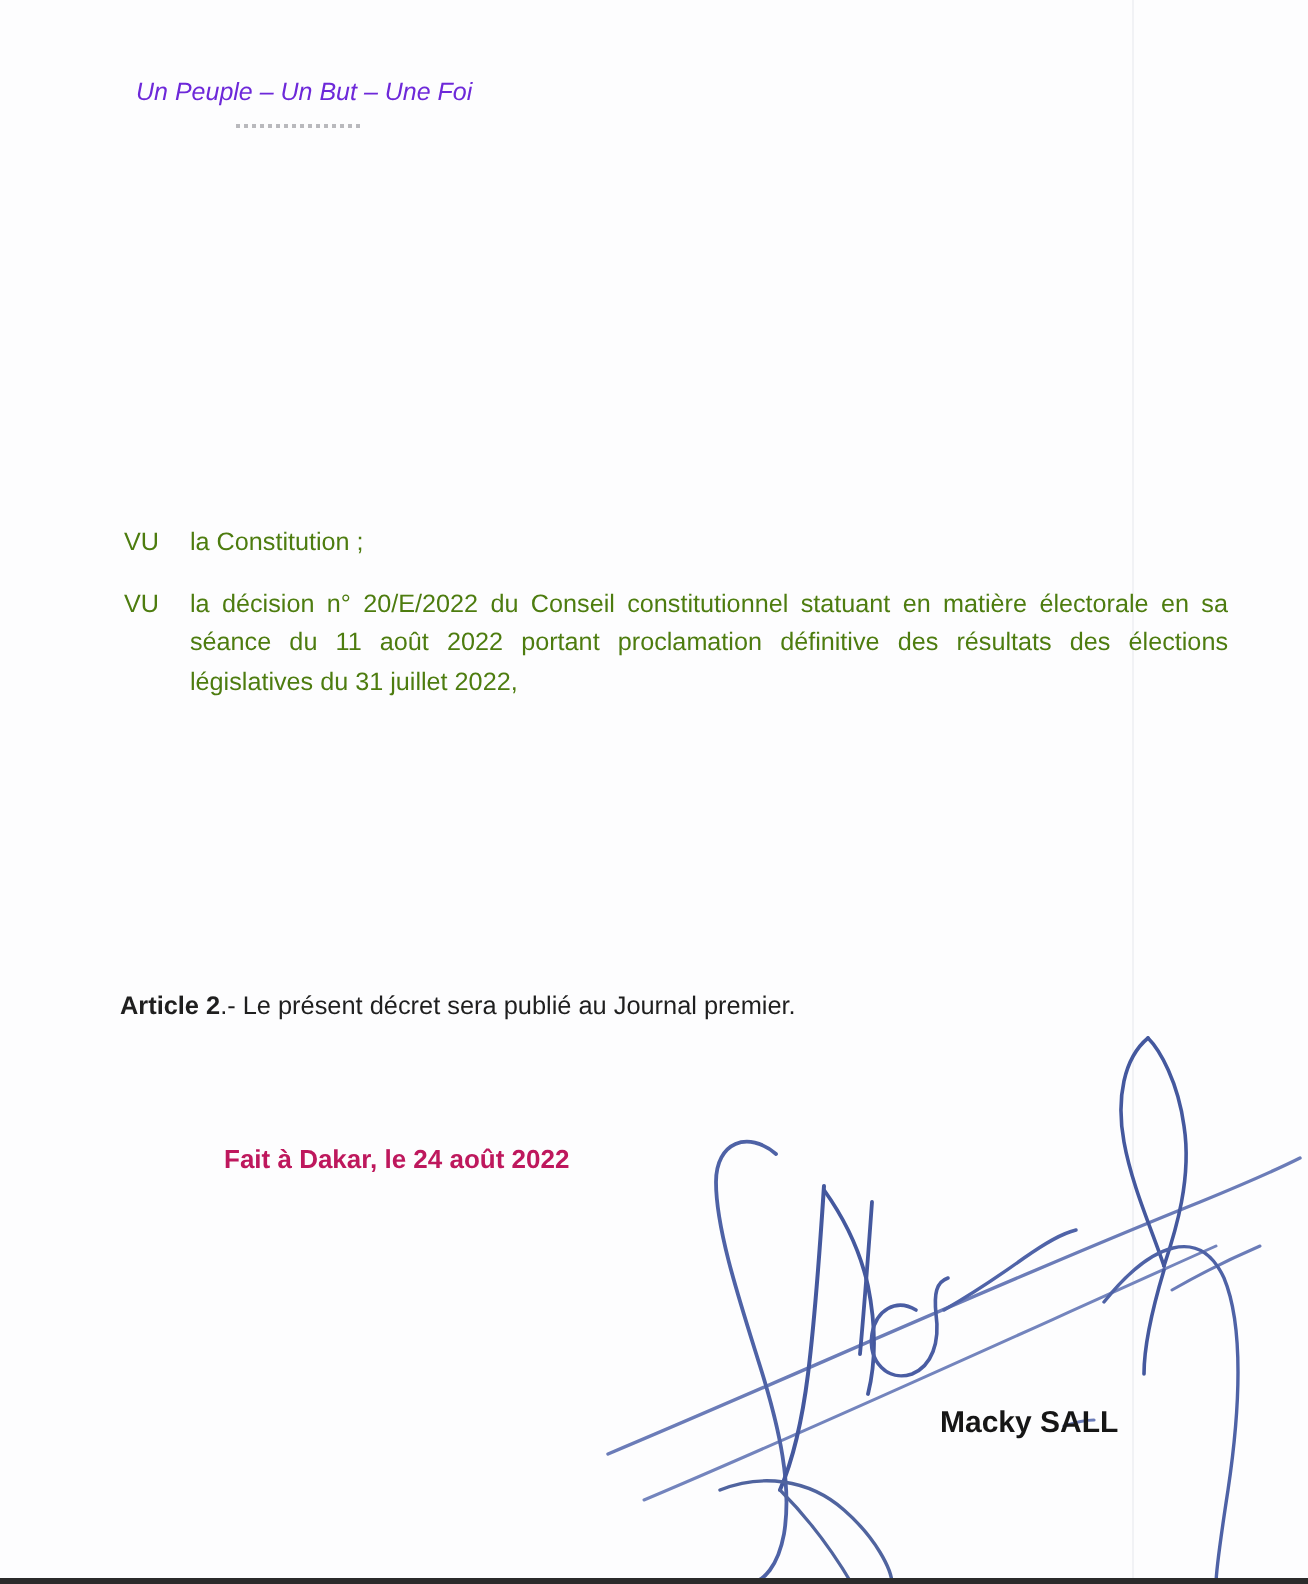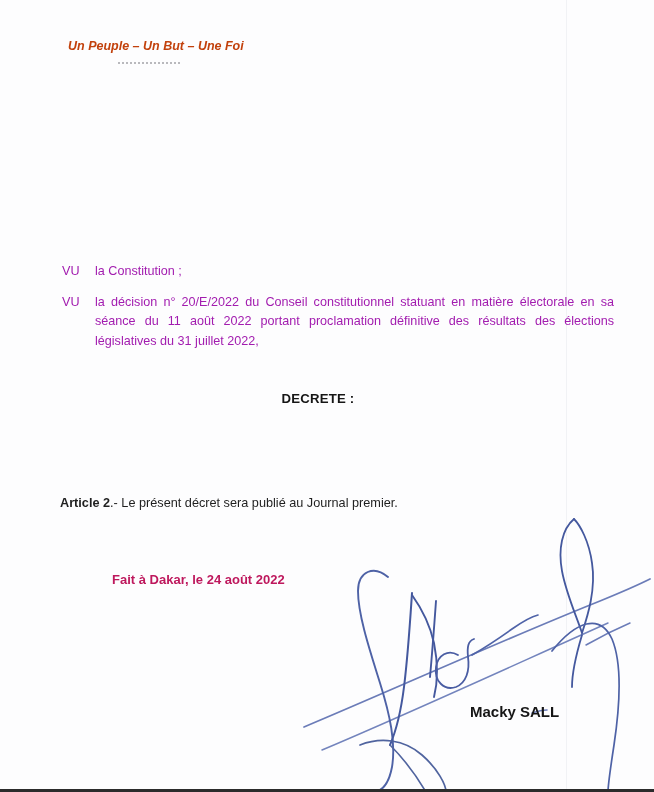--- a/index.html
+++ b/index.html
@@ -48,22 +48,22 @@
     font-weight: bold;
     letter-spacing: 0.2px;
     color: #161616;
     white-space: nowrap;
   }
   #motto {
     margin-top: 3px;
     padding-left: 6px;
     font-size: 12.5px;
     font-style: italic;
-    font-weight: bold;
-    color: #c2410c;
+    font-weight: normal;
+    color: #6d28d9;
     white-space: nowrap;
   }
   #dotted-rule {
     margin-top: 9px;
     margin-left: 56px;
     width: 62px;
     border-top: 2px dotted #b9b9bd;
   }
 
   
@@ -103,21 +103,21 @@
     position: absolute;
     left: 62px;
     top: 262px;
     width: 552px;
   }
   .vu-clause {
     display: flex;
     align-items: flex-start;
     font-size: 12.6px;
     line-height: 19.5px;
-    color: #a21caf;
+    color: #4d7c0f;
     margin-bottom: 11px;
   }
   .vu-label {
     flex: 0 0 33px;
     font-size: 12.6px;
   }
   .vu-text {
     flex: 1 1 auto;
     text-align: justify;
     text-align-last: left;
@@ -212,21 +212,20 @@
       <div class="vu-text">la Constitution ;</div>
     </div>
 
     <div class="vu-clause">
       <div class="vu-label">VU</div>
       <div class="vu-text">la décision n° 20/E/2022 du Conseil constitutionnel statuant en matière électorale en sa séance du 11 août 2022 portant proclamation définitive des résultats des élections législatives du 31 juillet 2022,</div>
     </div>
 
   </div>
 
-  <div id="decrete-heading">DECRETE :</div>
 
 
   <div id="article-2">
     <span class="article-label">Article 2</span><span>.- Le présent décret sera publié au Journal premier.</span>
   </div>
 
   <div id="date-line">Fait à Dakar, le 24 août 2022</div>
 
   <svg id="signature-mark" viewBox="0 0 354 287" aria-hidden="true">
     <g fill="none" stroke="#5b6fae" stroke-linecap="round" stroke-linejoin="round">

